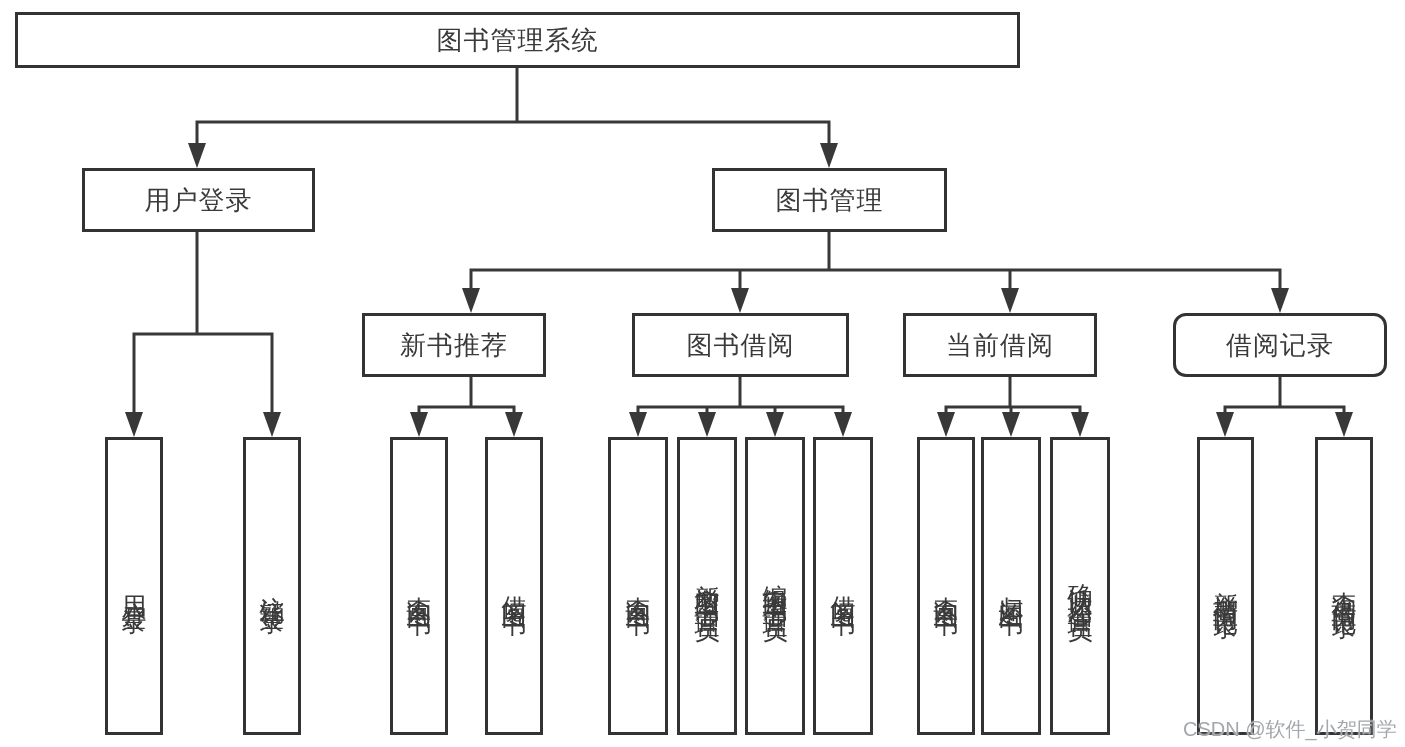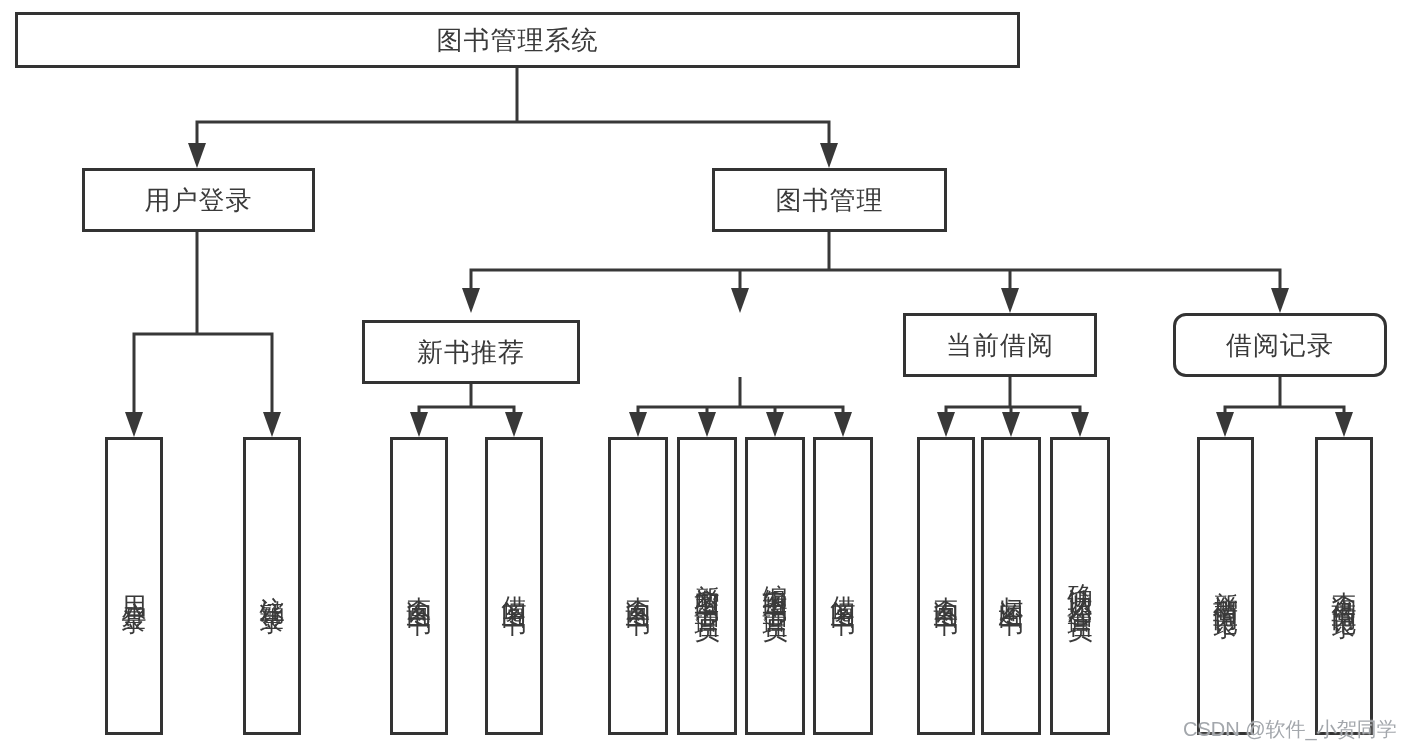--- a/index.html
+++ b/index.html
@@ -110,21 +110,22 @@
       <path class="arrow" d="M1225 437 L1216 412 L1234 412 Z"></path>
       <path class="arrow" d="M1344 437 L1335 412 L1353 412 Z"></path>
     </g>
   </svg>
 
   <div class="hbox" style="left:15px; top:12px; width:1005px; height:56px;">图书管理系统</div>
 
   <div class="hbox" style="left:82px; top:168px; width:233px; height:64px;">用户登录</div>
   <div class="hbox" style="left:712px; top:168px; width:235px; height:64px;">图书管理</div>
 
-  <div class="hbox" style="left:362px; top:313px; width:218px; height:64px;margin-top:7px;">新书推荐</div>
+  <div class="hbox" style="left:362px; top:313px; width:184px; height:64px;">新书推荐</div>
+  <div class="hbox" style="left:632px; top:313px; width:217px; height:64px;">图书借阅</div>
   <div class="hbox" style="left:903px; top:313px; width:194px; height:64px;">当前借阅</div>
   <div class="hbox" style="left:1173px; top:313px; width:214px; height:64px;border-radius:13px;">借阅记录</div>
 
   <div class="vbox" style="left:105px; width:58px;">
     <span>用户登录</span>
   </div>
   <div class="vbox" style="left:243px; width:58px;">
     <span>注销登录</span>
   </div>
 

